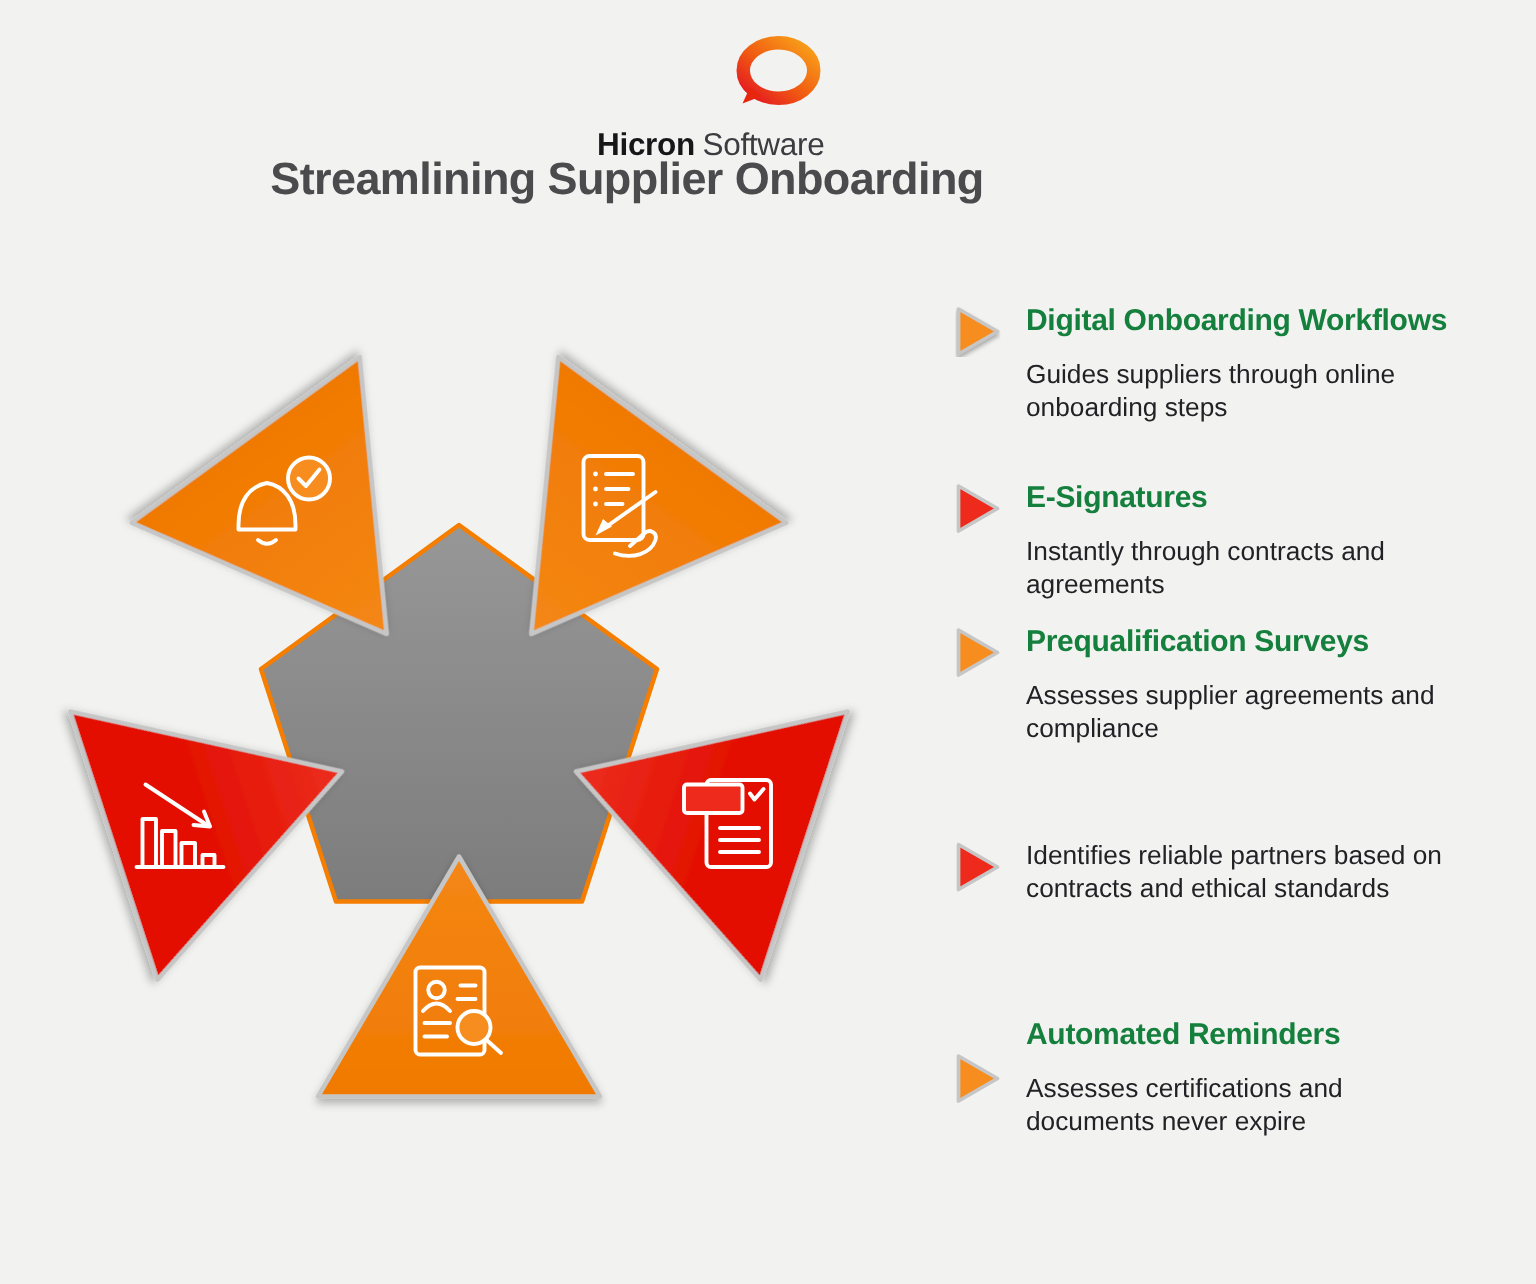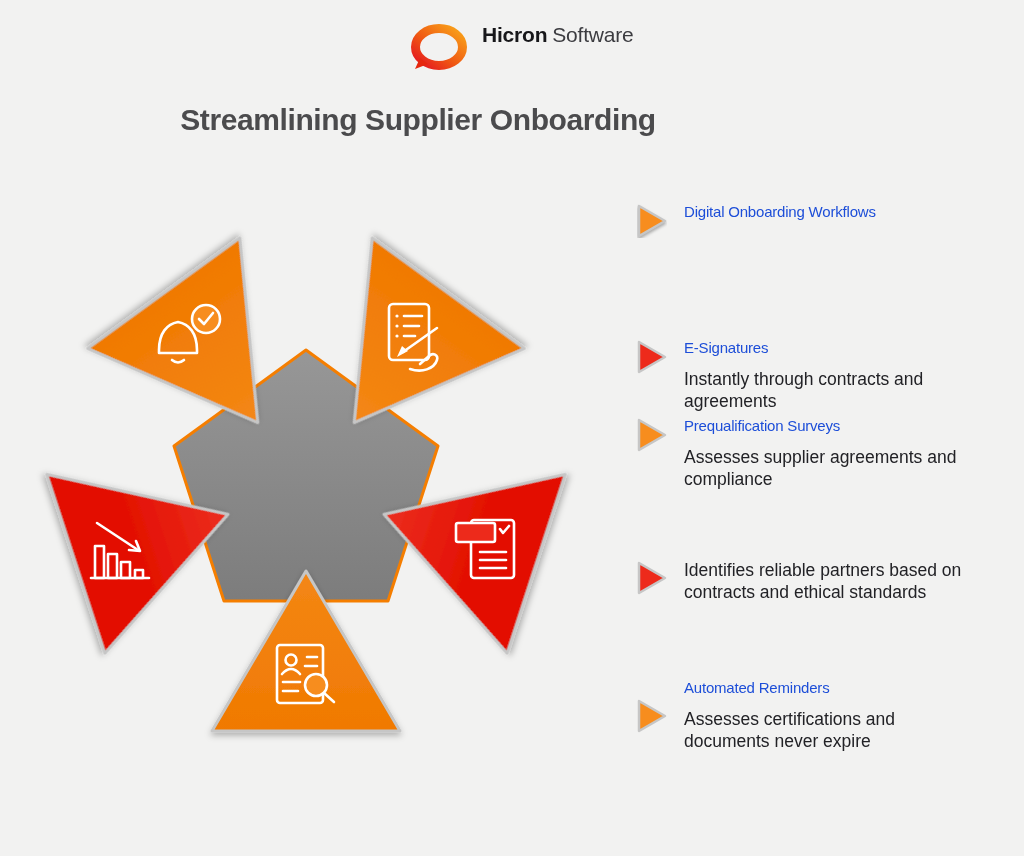--- a/index.html
+++ b/index.html
@@ -3,43 +3,43 @@
 <meta charset="utf-8">
 <style>
   html,body{margin:0;padding:0;}
   .stage{
     position:relative;width:1024px;height:856px;overflow:hidden;
     background:var(--c-background,#F2F2F1);
     font-family:"Liberation Sans",sans-serif;
     color:var(--c-text,#1E1E1E);
   }
   
-  .logo{position:absolute;left:408px;top:23px;display:flex;align-items:flex-start;gap:12px;}
+  .logo{position:absolute;left:398px;top:23px;display:flex;align-items:flex-end;gap:12px;flex-direction:column;}
   .logo-mark{width:62px;height:50px;display:block;}
   .logo-text{font-size:21px;letter-spacing:-0.2px;white-space:nowrap;}
   .logo-text .bold{font-weight:700;color:#17171a;}
   .logo-text .reg{font-weight:400;color:#3c3c40;margin-left:5px;}
   .page-title{
     position:absolute;left:0;top:103px;width:836px;text-align:center;
     font-size:30px;font-weight:700;letter-spacing:-0.4px;
     color:var(--c-title,#4B4B4D);
   }
   
   .diagram{position:absolute;left:0;top:0;width:620px;height:800px;}
   
   .list{position:absolute;left:637px;top:0;width:360px;}
   .item{position:absolute;left:0;display:flex;align-items:flex-start;}
   .item .bullet{width:30px;height:34px;flex:0 0 30px;margin-top:2px;}
   .item .bullet polygon{stroke:var(--c-triangle-border,#C9C9C9);stroke-width:2.5;stroke-linejoin:round;}
   .item.accent-orange .bullet polygon{fill:var(--c-orange,#F78D1E);}
   .item.accent-red .bullet polygon{fill:var(--c-red,#ED2A1B);}
   .item .txt{margin-left:17px;width:294px;padding-top:1px;}
-  .item h3{margin:0 0 13px 0;font-size:15px;font-weight:400;letter-spacing:-0.2px;color:#1d4ed8;}
+  .item h3{margin:0 0 13px 0;font-size:20px;font-weight:700;letter-spacing:-0.2px;color:#15803d;}
   .item p{margin:0;font-size:17.5px;line-height:21.5px;font-weight:400;color:#222226;}
-  .i0{top:202px;} .i1{top:338px;} .i2{top:416px;} .i3{top:559px;} .i4{top:678px;align-items:center;}
+  .i0{top:202px;} .i1{top:320px;} .i2{top:416px;} .i3{top:559px;} .i4{top:678px;align-items:center;}
 </style>
 </head>
 <body>
 
 <div class="stage">
 
   <div class="logo">
     <svg class="logo-mark" viewBox="0 0 62 50" aria-hidden="true">
       <defs>
         <linearGradient id="logoGrad" x1="1" y1="0" x2="0" y2="1">
@@ -151,20 +151,21 @@
   </svg>
 
   <div class="list">
 
     <div class="item i0 accent-orange">
       <svg class="bullet" viewBox="0 0 30 34" aria-hidden="true">
         <polygon points="2,2 28,17 2,32" filter="drop-shadow(0 2px 1.5px rgba(0,0,0,0.3))"></polygon>
       </svg>
       <div class="txt">
         <h3>Digital Onboarding Workflows</h3>
+        <p>Guides suppliers through online onboarding steps</p>
       </div>
     </div>
 
     <div class="item i1 accent-red">
       <svg class="bullet" viewBox="0 0 30 34" aria-hidden="true">
         <polygon points="2,2 28,17 2,32"></polygon>
       </svg>
       <div class="txt">
         <h3>E-Signatures</h3>
         <p>Instantly through contracts and agreements</p>

